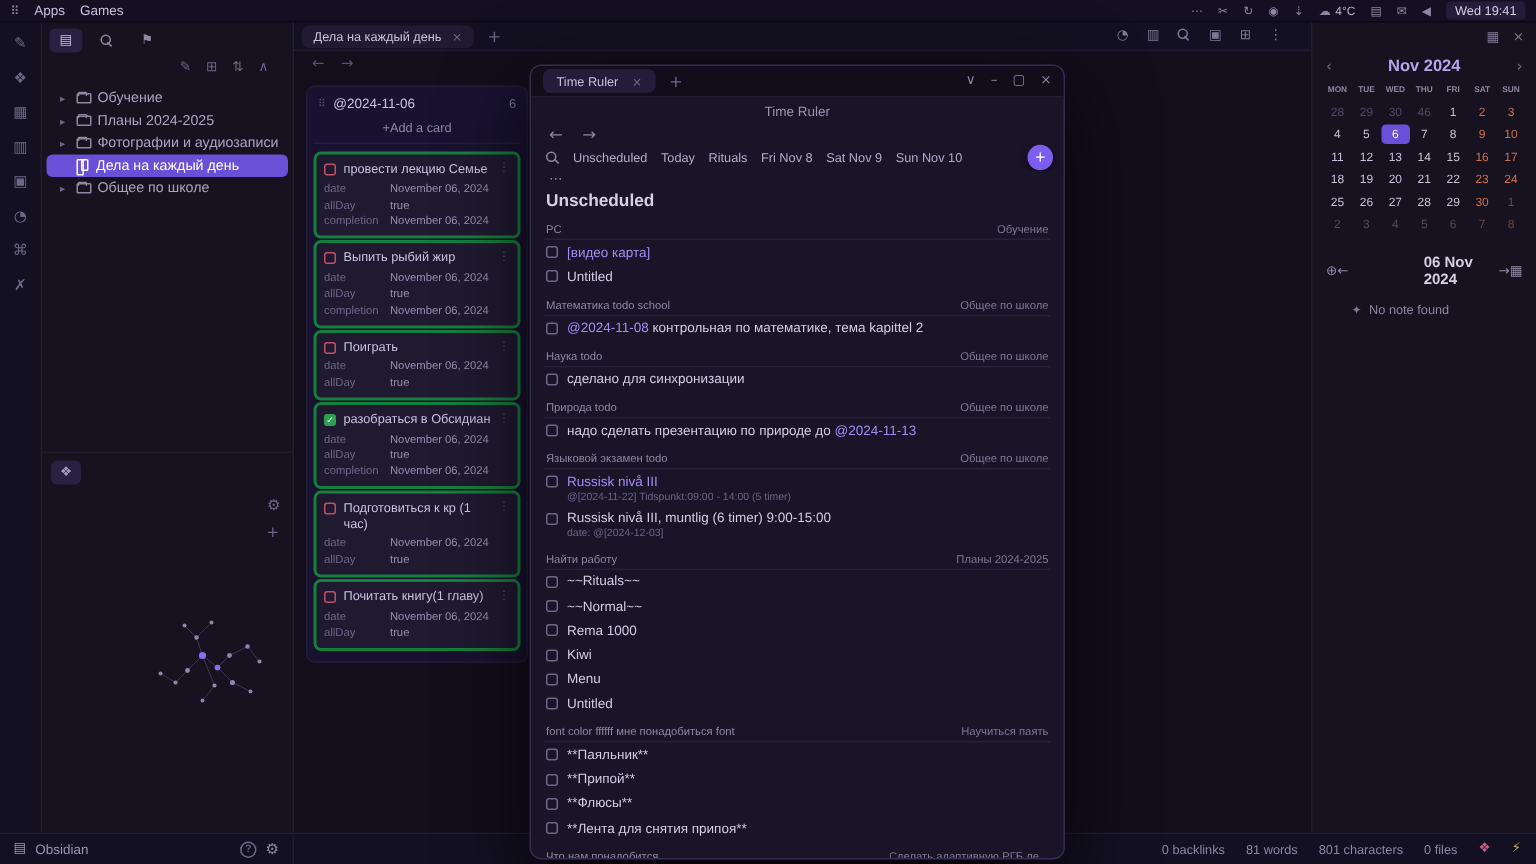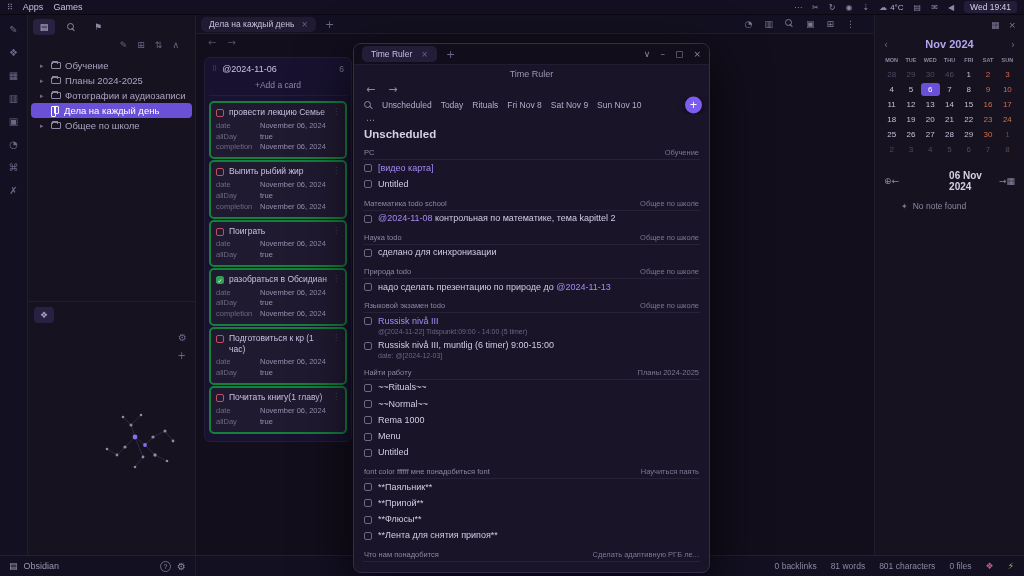--- a/index.html
+++ b/index.html
@@ -652,20 +652,26 @@
           </div>
           <div class="task">
             <span class="t-cb"></span>
             <div class="t-body">
               <div class="t-text"><span>Rema 1000</span></div>
             </div>
           </div>
           <div class="task">
             <span class="t-cb"></span>
             <div class="t-body">
+              <div class="t-text"><span>Kiwi</span></div>
+            </div>
+          </div>
+          <div class="task">
+            <span class="t-cb"></span>
+            <div class="t-body">
               <div class="t-text"><span>Menu</span></div>
             </div>
           </div>
           <div class="task">
             <span class="t-cb"></span>
             <div class="t-body">
               <div class="t-text"><span>Untitled</span></div>
             </div>
           </div>
           <div class="group-header">

